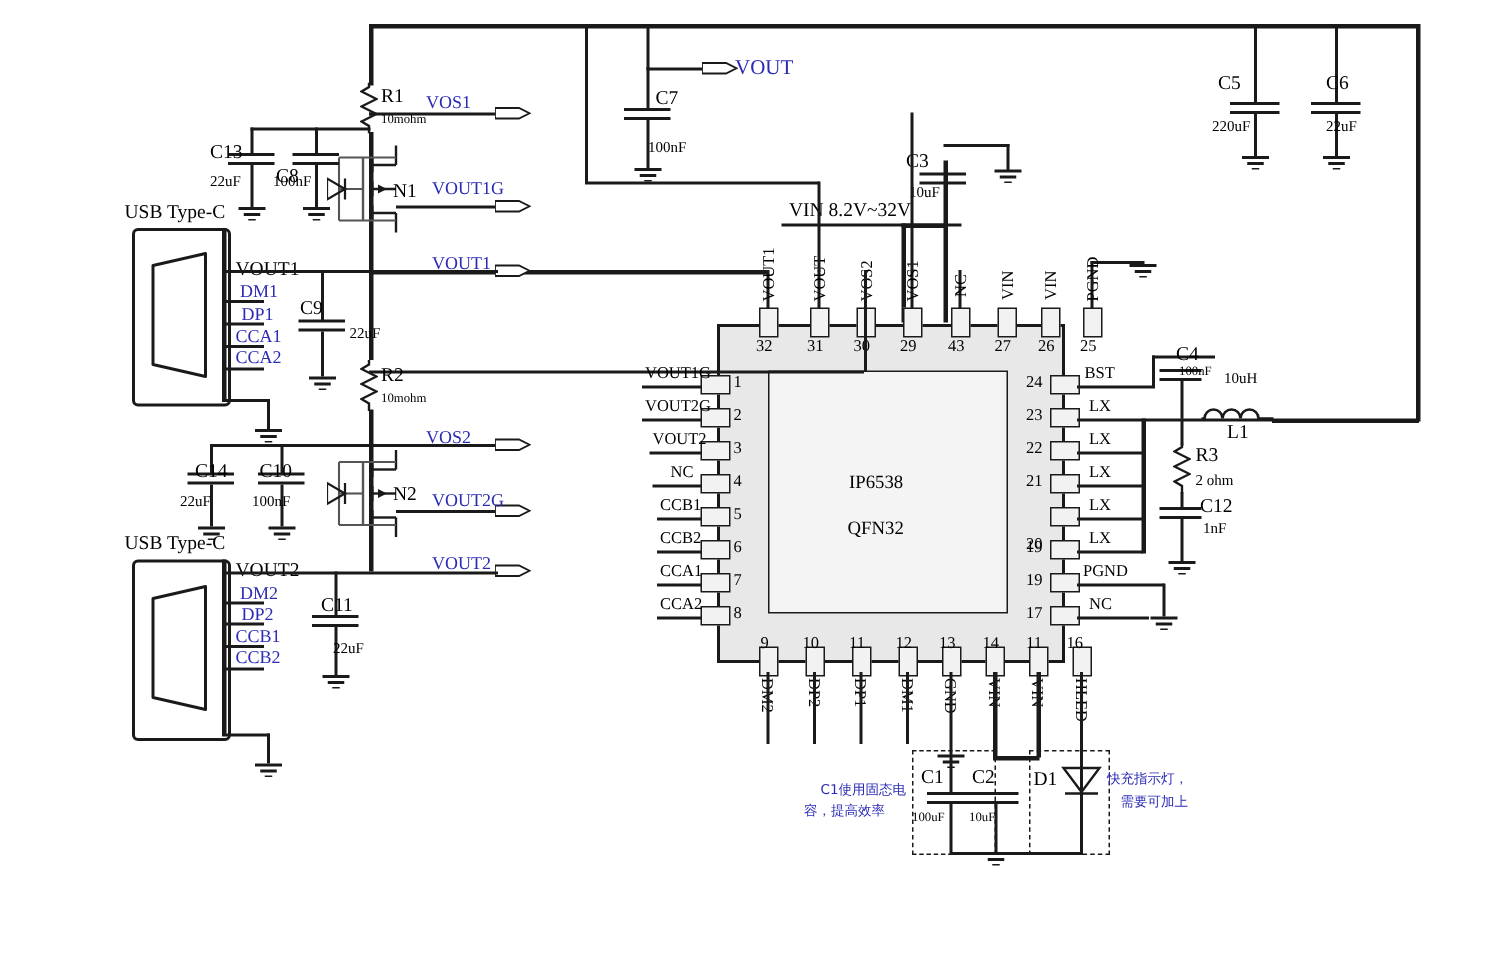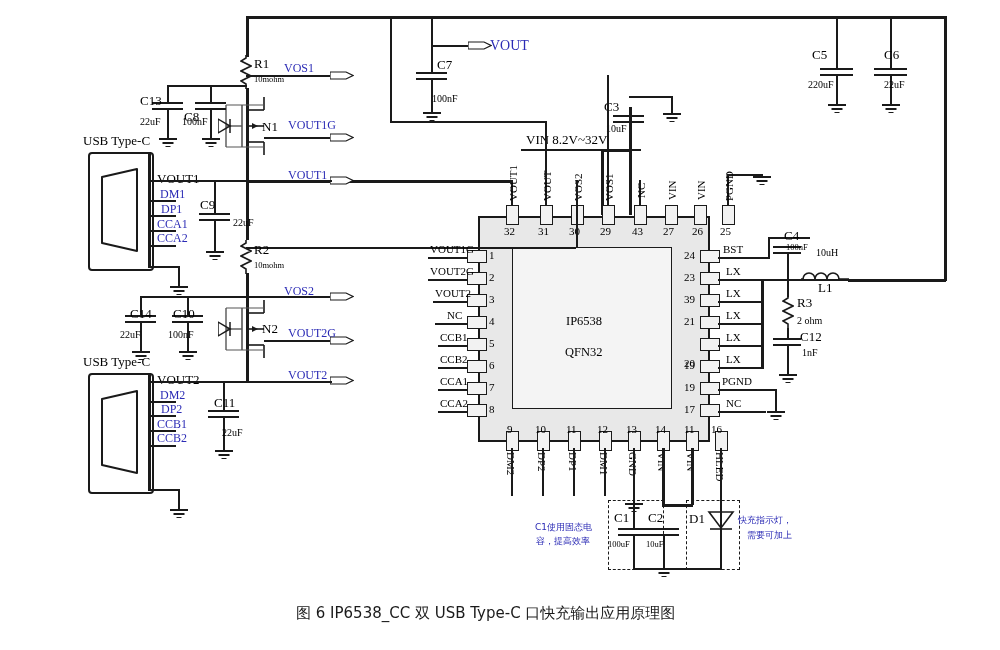--- a/index.html
+++ b/index.html
@@ -227,21 +227,21 @@
   <div class="wire h" style="left:718px;top:257px;width:52px;"></div>
   <div class="wire v" style="left:768px;top:237px;height:21px;"></div>
   <div class="wire h" style="left:768px;top:237px;width:42px;"></div>
 
   <div class="pin" style="left:700px;top:272px;width:18px;height:11px;"></div>
   <div class="pinnum" style="left:684px;top:272px;">23</div>
   <div class="pinname ul" style="left:726px;top:266px;">LX</div>
   <div class="wire h" style="left:718px;top:279px;width:130px;"></div>
 
   <div class="pin" style="left:700px;top:294px;width:18px;height:11px;"></div>
-  <div class="pinnum" style="left:684px;top:294px;">39</div>
+  <div class="pinnum" style="left:684px;top:294px;">22</div>
   <div class="pinname ul" style="left:726px;top:288px;">LX</div>
   <div class="wire h" style="left:718px;top:301px;width:44px;"></div>
 
   <div class="pin" style="left:700px;top:316px;width:18px;height:11px;"></div>
   <div class="pinnum" style="left:684px;top:316px;">21</div>
   <div class="pinname ul" style="left:726px;top:310px;">LX</div>
   <div class="wire h" style="left:718px;top:323px;width:44px;"></div>
 
   <div class="pin" style="left:700px;top:338px;width:18px;height:11px;"></div>
   <div class="pinnum" style="left:684px;top:358px;">20</div>
@@ -341,21 +341,21 @@
   </svg>
   <div class="lbl" style="left:689px;top:512px;">D1</div>
   <div class="wire h" style="left:696px;top:568px;width:26px;"></div>
   <div class="gnd" style="left:655px;top:568px;">
       <i></i>
       <i></i>
       <i></i>
     </div>
   <div class="wire h" style="left:633px;top:568px;width:64px;"></div>
 
-  <div class="lbl cn" style="left:535px;top:521px;">C1使用固态电</div>
+  <div class="lbl cn" style="left:547px;top:521px;">C1使用固态电</div>
   <div class="lbl cn" style="left:536px;top:535px;">容，提高效率</div>
   <div class="lbl cn" style="left:738px;top:514px;">快充指示灯，</div>
   <div class="lbl cn" style="left:747px;top:529px;">需要可加上</div>
 
   <div class="cap h" style="left:773px;top:246px;width:28px;height:9px;">
     <i class="p" style="width:28px;"></i>
       <i class="p" style="width:28px;top:6px;"></i>
   </div>
   <div class="lbl" style="left:784px;top:229px;">C4</div>
   <div class="lbl xs" style="left:786px;top:243px;">100nF</div>
@@ -610,15 +610,14 @@
   <div class="lbl blue sm" style="left:157px;top:432px;">CCB2</div>
   <div class="wire h" style="left:148px;top:445px;width:28px;"></div>
   <div class="wire h" style="left:148px;top:489px;width:32px;"></div>
   <div class="wire v" style="left:178px;top:489px;height:20px;"></div>
   <div class="gnd" style="left:170px;top:509px;">
       <i></i>
       <i></i>
       <i></i>
     </div>
 
-  <div class="caption" style="left:296px;top:604px;">图 6   IP6538_CC 双 USB Type-C 口快充输出应用原理图</div>
 
 </div>
 
 </body></html>

